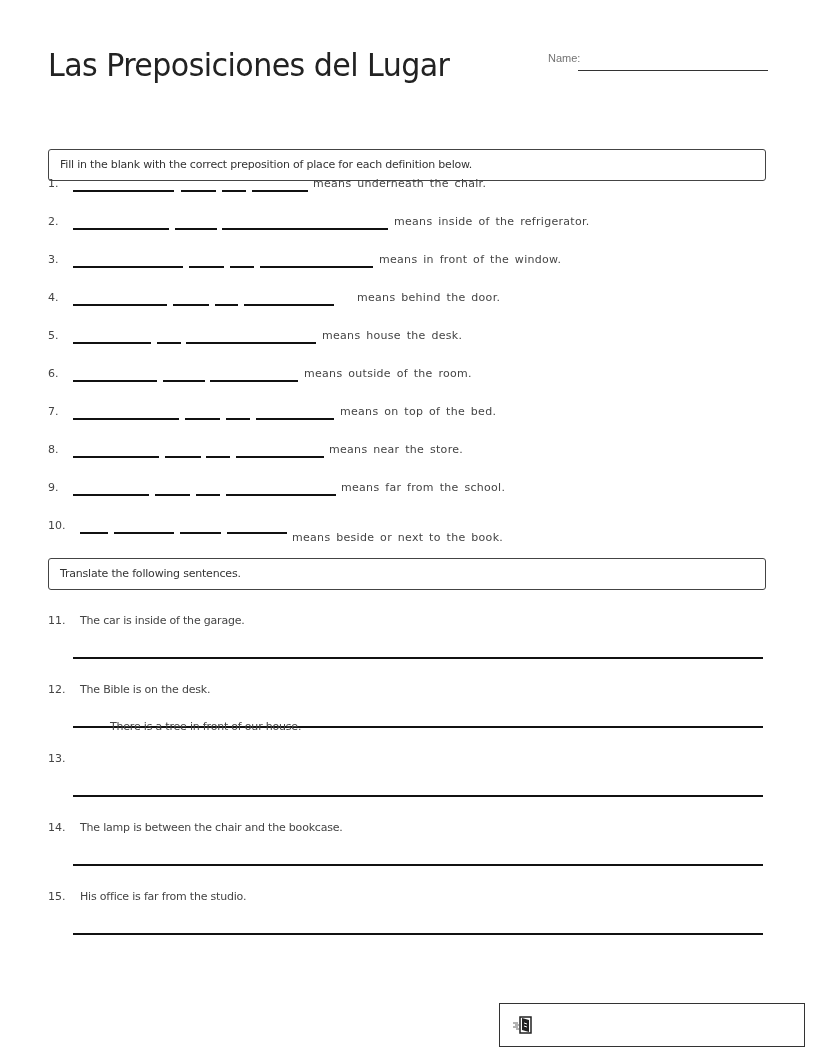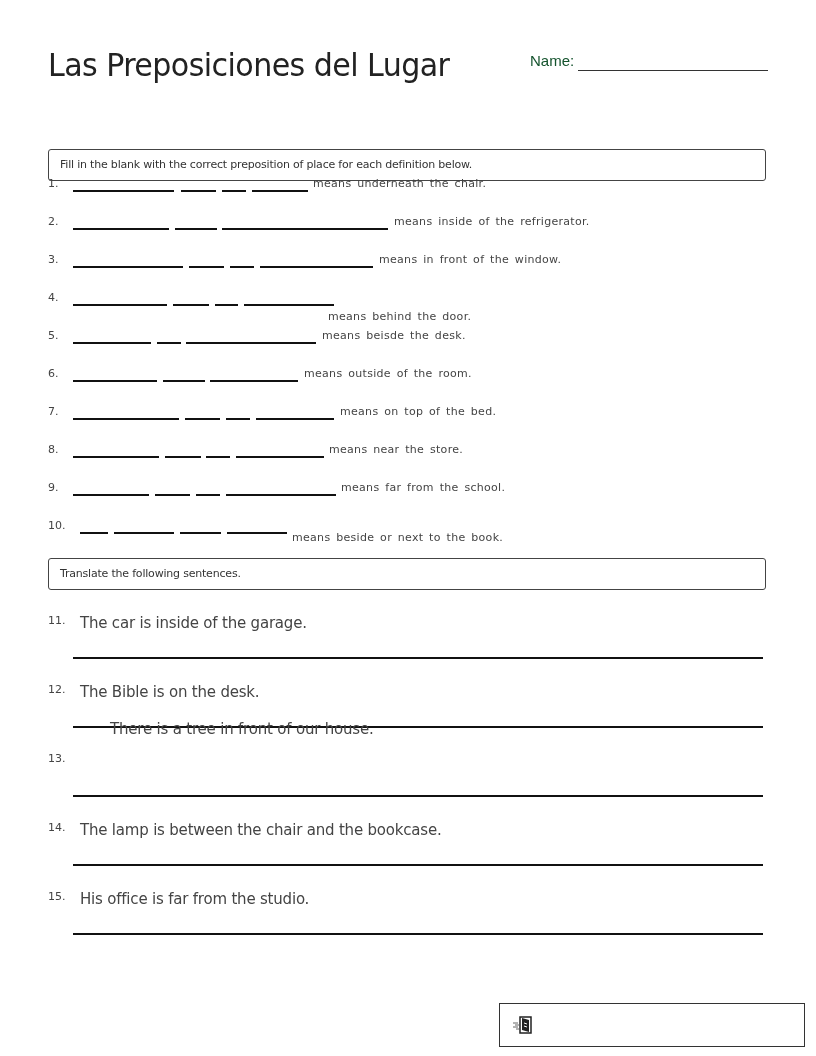--- a/index.html
+++ b/index.html
@@ -1,26 +1,26 @@
 <!DOCTYPE html>
 <html><head>
 <meta charset="utf-8">
 <style>
   html, body { margin: 0; padding: 0; background: #fff; }
   body { width: 816px; height: 1056px; position: relative; overflow: hidden; font-family: "DejaVu Sans", sans-serif; color: #333; }
   .title { position: absolute; left: 48px; top: 46px; font-family: "DejaVu Sans", sans-serif; font-size: 32px; font-weight: normal; color: #222; letter-spacing: -0.6px; margin: 0; transform: scaleX(0.94); transform-origin: left; }
-  .name-label { position: absolute; left: 530px; top: 52px; font-family: "Liberation Sans", sans-serif; font-size: 15px; color: #14532d; }
+  .name-label { position: absolute; left: 548px; top: 52px; font-family: "Liberation Sans", sans-serif; font-size: 11px; color: #737373; }
   .name-line { position: absolute; left: 578px; top: 70px; width: 190px; border-bottom: 1px solid #333; height: 0; }
   .instr { position: absolute; left: 48px; width: 718px; height: 32px; border: 1px solid #444; border-radius: 3px; box-sizing: border-box; padding: 0 11px; font-size: 11px; line-height: 30px; color: #333; letter-spacing: -0.2px; }
   .row { position: absolute; left: 0; width: 816px; height: 20px; }
   .num { position: absolute; left: 48px; top: 0; font-size: 11px; color: #444; }
   .blank { position: absolute; top: 13px; height: 0; border-bottom: 2px solid #111; }
   .def { position: absolute; top: 0; font-size: 11px; color: #444; letter-spacing: 0.3px; word-spacing: 2px; white-space: nowrap; }
   .tnum { position: absolute; left: 48px; font-size: 11px; color: #444; }
-  .ttext { position: absolute; left: 80px; font-size: 15px; color: #444; letter-spacing: -0.2px; }
+  .ttext { position: absolute; left: 80px; font-size: 11px; color: #444; letter-spacing: -0.2px; }
   .tline { position: absolute; left: 73px; width: 690px; height: 0; border-bottom: 2px solid #111; }
   .footer { position: absolute; left: 499px; top: 1003px; width: 306px; height: 44px; border: 1.5px solid #333; box-sizing: border-box; display: flex; align-items: center; padding-left: 12px; }
   .footer-icon { width: 22px; height: 22px; margin-right: 6px; }
   .footer-text { font-size: 14px; color: #222; font-family: "DejaVu Sans", sans-serif; letter-spacing: -0.2px; }
 </style>
 </head>
 <body>
 
 <h1 class="title">Las Preposiciones del Lugar</h1>
 <span class="name-label">Name:</span>
@@ -51,28 +51,28 @@
       <div class="blank" style="left: 230px; width: 24px;"></div>
       <div class="blank" style="left: 260px; width: 113px;"></div>
       <span class="def" style="left: 379px; text-align: right;">means in front of the window.</span>
     </div>
     <div class="row" style="top: 291px;">
       <span class="num">4.</span>
       <div class="blank" style="left: 73px; width: 94px;"></div>
       <div class="blank" style="left: 173px; width: 36px;"></div>
       <div class="blank" style="left: 215px; width: 23px;"></div>
       <div class="blank" style="left: 244px; width: 90px;"></div>
-      <span class="def" style="left: 328px; margin-top: 19px;">means behind the door.</span>
+      <span class="def" style="left: 357px;">means behind the door.</span>
     </div>
     <div class="row" style="top: 329px;">
       <span class="num">5.</span>
       <div class="blank" style="left: 73px; width: 78px;"></div>
       <div class="blank" style="left: 157px; width: 24px;"></div>
       <div class="blank" style="left: 186px; width: 130px;"></div>
-      <span class="def" style="left: 322px;">means beisde the desk.</span>
+      <span class="def" style="left: 322px;">means house the desk.</span>
     </div>
     <div class="row" style="top: 367px;">
       <span class="num">6.</span>
       <div class="blank" style="left: 73px; width: 84px;"></div>
       <div class="blank" style="left: 163px; width: 42px;"></div>
       <div class="blank" style="left: 210px; width: 88px;"></div>
       <span class="def" style="left: 304px;">means outside of the room.</span>
     </div>
     <div class="row" style="top: 405px;">
       <span class="num">7.</span>

